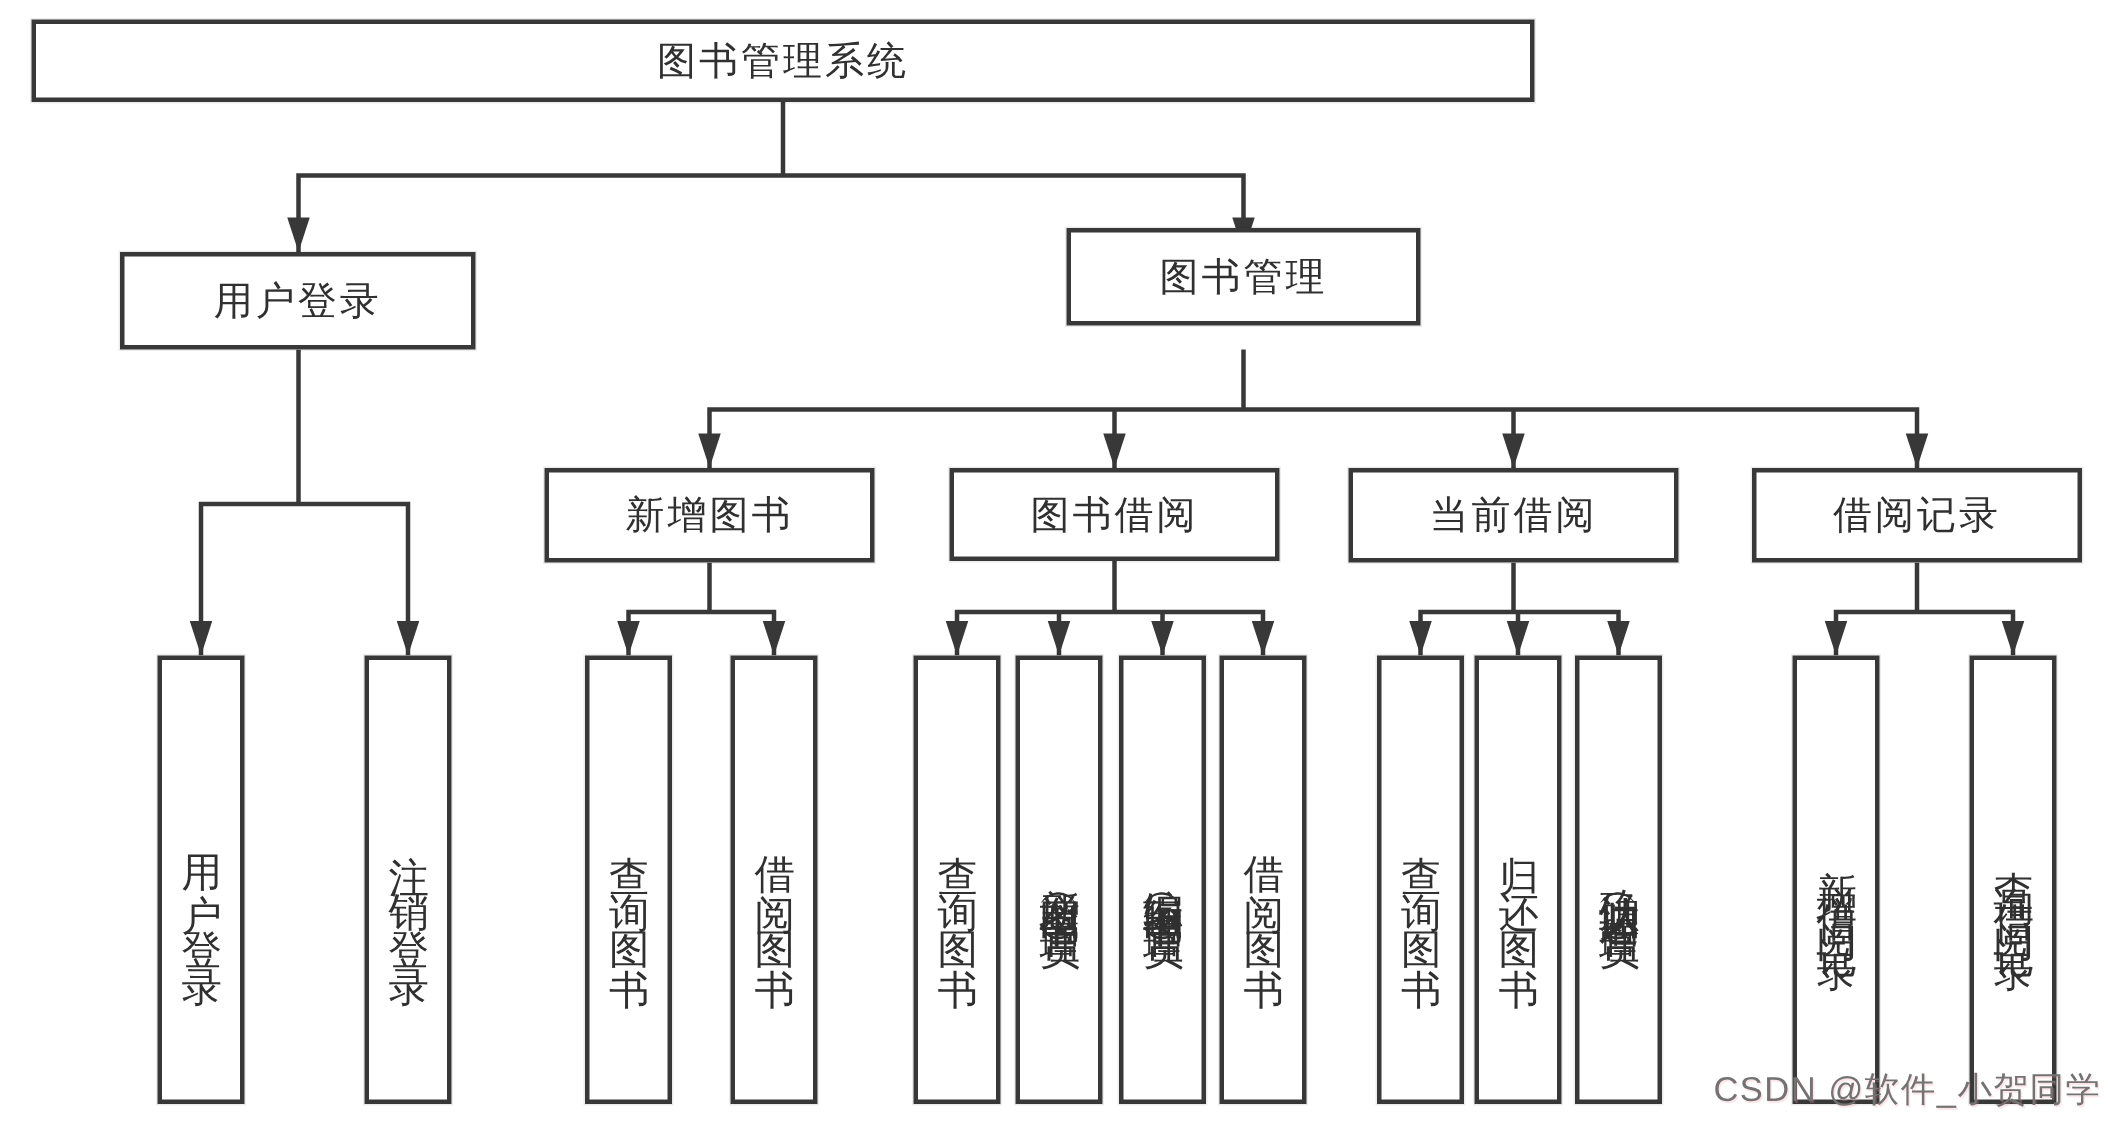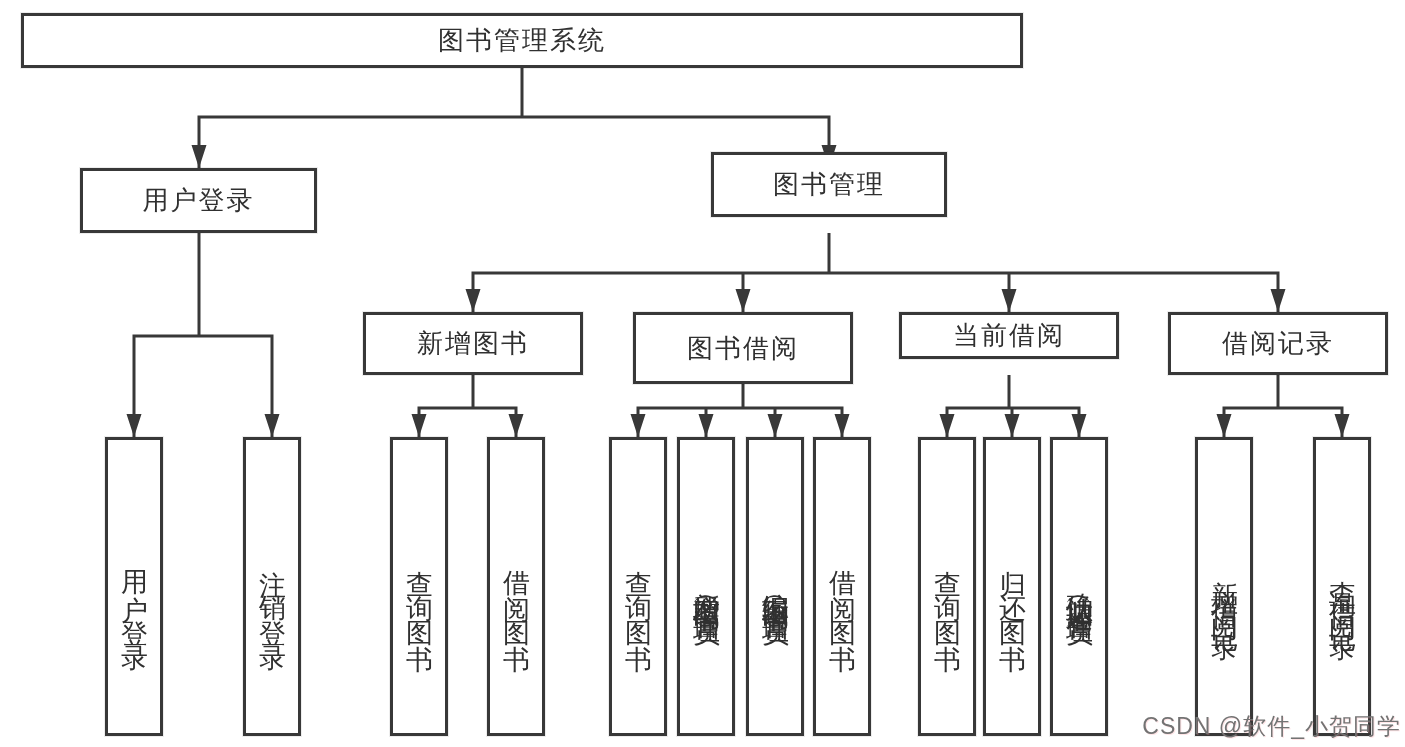--- a/index.html
+++ b/index.html
@@ -82,24 +82,24 @@
   <div class="box h" style="left:80px;top:168px;width:237px;height:65px">
     <span>用户登录</span>
   </div>
   <div class="box h" style="left:711px;top:152px;width:236px;height:65px">
     <span>图书管理</span>
   </div>
 
   <div class="box h" style="left:363px;top:312px;width:220px;height:63px">
     <span>新增图书</span>
   </div>
-  <div class="box h" style="left:633px;top:312px;width:220px;height:72px">
+  <div class="box h" style="left:633px;top:312px;width:220px;height:62px">
     <span>图书借阅</span>
   </div>
-  <div class="box h" style="left:899px;top:312px;width:220px;height:47px">
+  <div class="box h" style="left:899px;top:312px;width:220px;height:63px">
     <span>当前借阅</span>
   </div>
   <div class="box h" style="left:1168px;top:312px;width:220px;height:63px">
     <span>借阅记录</span>
   </div>
 
   <div class="box v ls4" style="left:105px">
     <span>用户登录</span>
   </div>
   <div class="box v ls4" style="left:243px">

